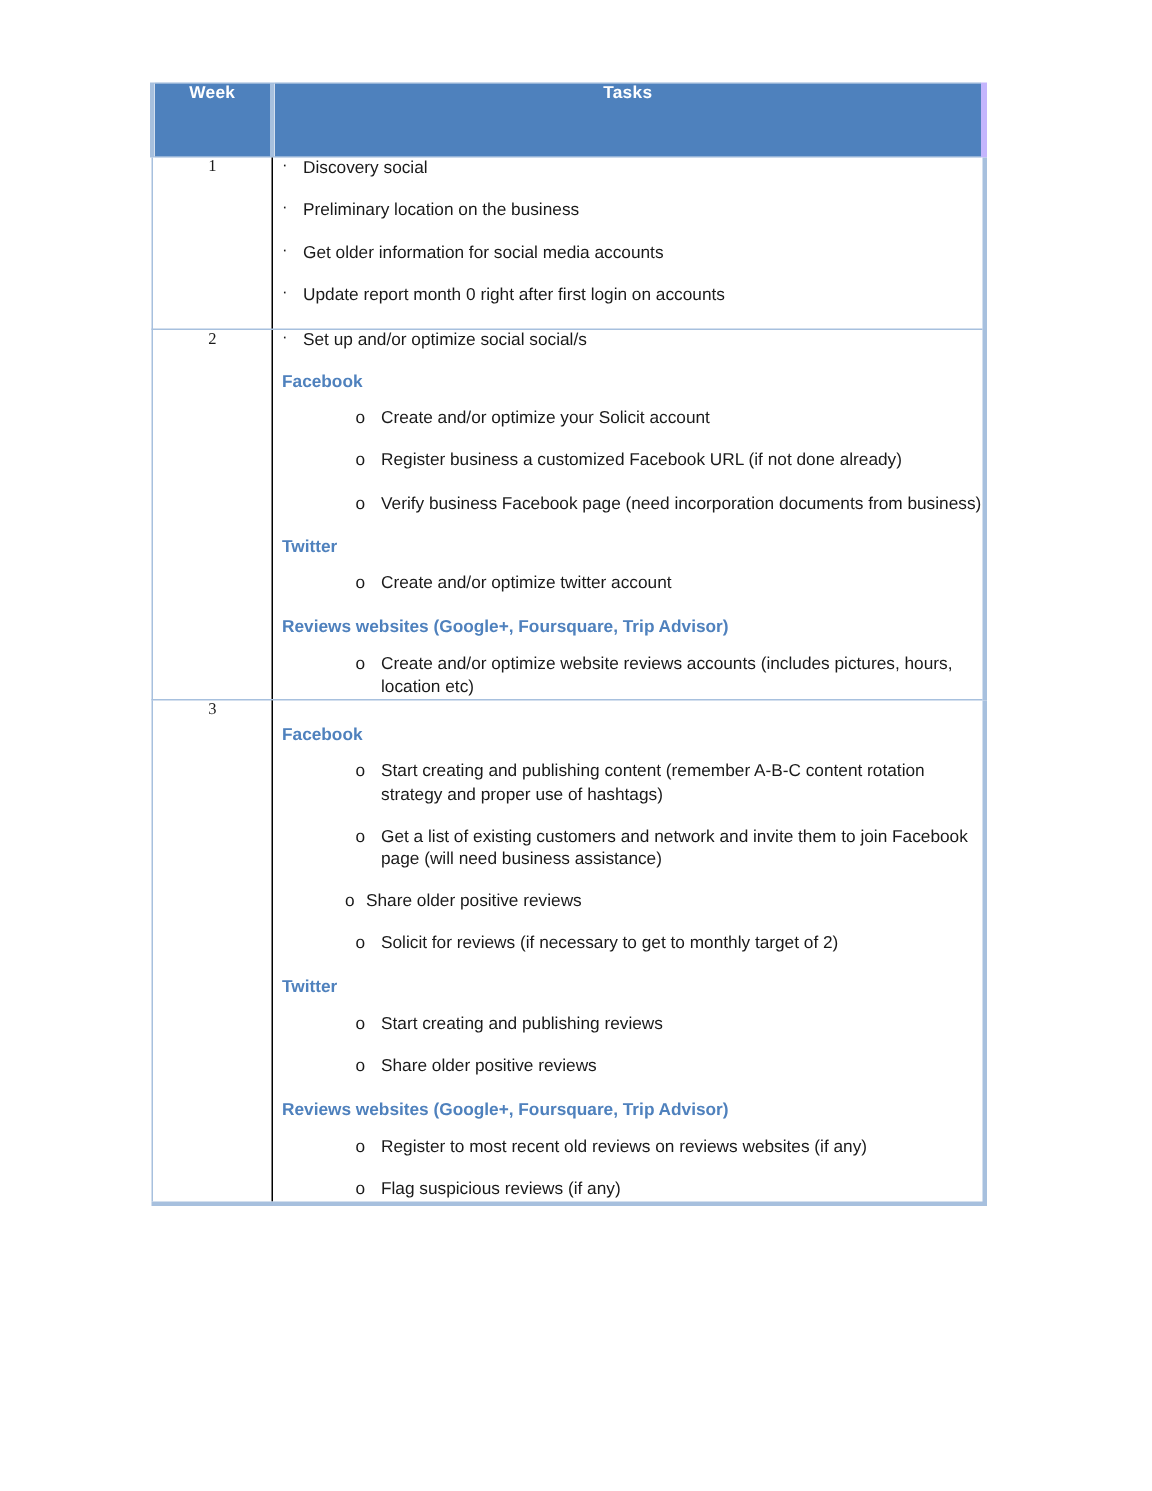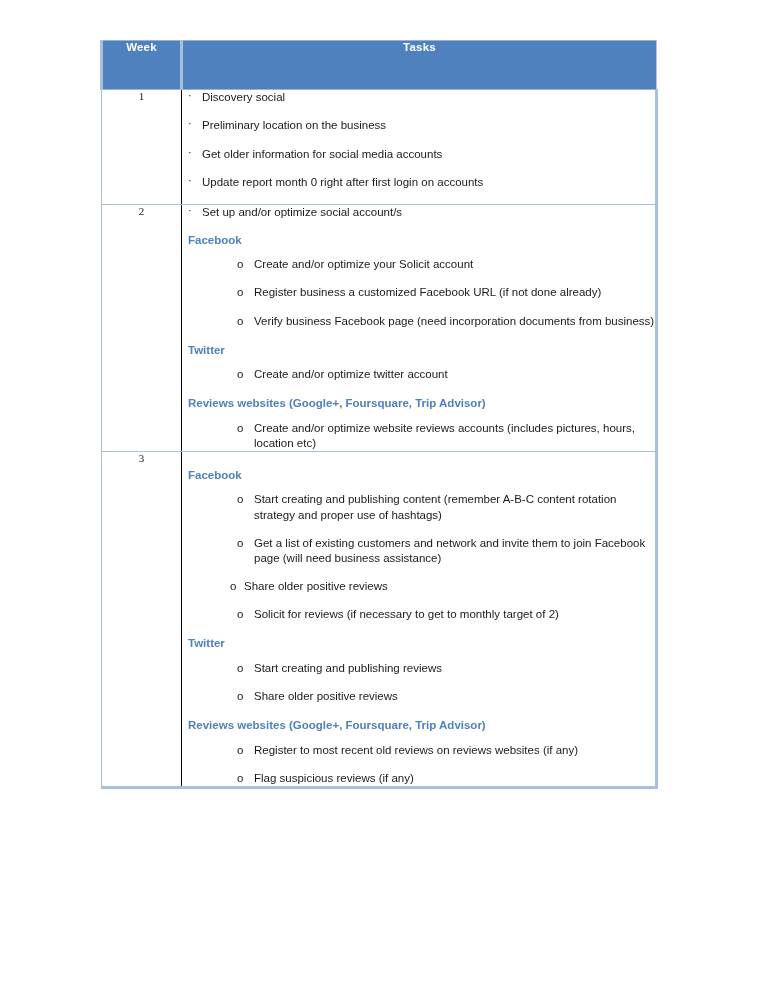--- a/index.html
+++ b/index.html
@@ -16,21 +16,21 @@
   }
   .page {
     position: relative;
     width: 768px;
     height: 994px;
     background: #ffffff;
   }
   .doc-table {
     position: absolute;
     left: 100px;
-    top: 40px;
+    top: 55px;
     width: 558px;
     border-collapse: collapse;
     table-layout: fixed;
   }
   .doc-table td, .doc-table th {
     vertical-align: top;
     padding: 0;
   }
 
   
@@ -48,21 +48,21 @@
     border-top: 1px solid #95B3D7;
     border-bottom: 1px solid #95B3D7;
   }
   .hdr-week {
     width: 80px;
     border-left: 3px solid #A7C0DE;
     border-right: 1px solid #000000;
   }
   .hdr-tasks {
     border-left: 3px solid #A7C0DE;
-    border-right: 1px solid #c4b5fd;
+    border-right: 4px solid #c4b5fd;
     text-align: center;
   }
   .hdr-week .hlabel, .hdr-tasks .hlabel {
     display: block;
   }
 
   
   .cell-week {
     width: 80px;
     border-left: 1px solid #A7C0DE;
@@ -156,21 +156,21 @@
           <td class="cell-tasks">
             <div class="blk lvl1"><span class="bul">·</span><span>Discovery social</span></div>
             <div class="blk lvl1"><span class="bul">·</span><span>Preliminary location on the business</span></div>
             <div class="blk lvl1"><span class="bul">·</span><span>Get older information for social media accounts</span></div>
             <div class="blk lvl1"><span class="bul">·</span><span>Update report month 0 right after first login on accounts</span></div>
           </td>
         </tr>
         <tr>
           <td class="cell-week"><span>2</span></td>
           <td class="cell-tasks">
-            <div class="blk lvl1"><span class="bul">·</span><span>Set up and/or optimize social account/s</span></div>
+            <div class="blk lvl1"><span class="bul">·</span><span>Set up and/or optimize social social/s</span></div>
             <div class="blk subhead sp-top">Facebook</div>
             <div class="blk lvl2"><span class="bul">o</span><span>Create and/or optimize your Solicit account</span></div>
             <div class="blk lvl2"><span class="bul">o</span><span>Register  business a customized Facebook URL (if not done already)</span></div>
             <div class="blk lvl2"><span class="bul">o</span><span>Verify business Facebook page (need incorporation documents from business)</span></div>
             <div class="blk subhead sp-top">Twitter</div>
             <div class="blk lvl2"><span class="bul">o</span><span>Create and/or optimize twitter account</span></div>
             <div class="blk subhead sp-top">Reviews websites (Google+, Foursquare, Trip Advisor)</div>
             <div class="blk lvl2"><span class="bul">o</span><span>Create and/or optimize website reviews accounts (includes pictures, hours, location etc)</span></div>
           </td>
         </tr>

